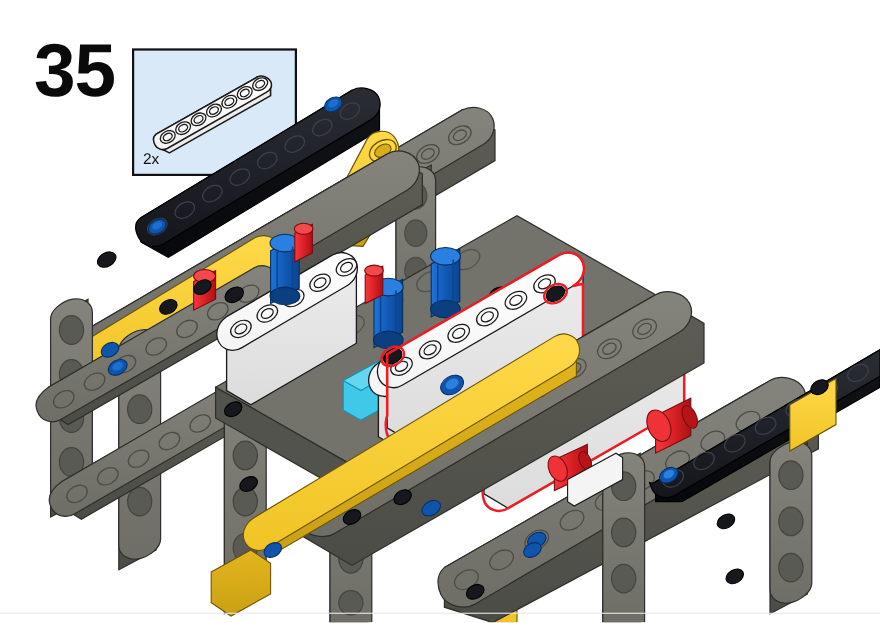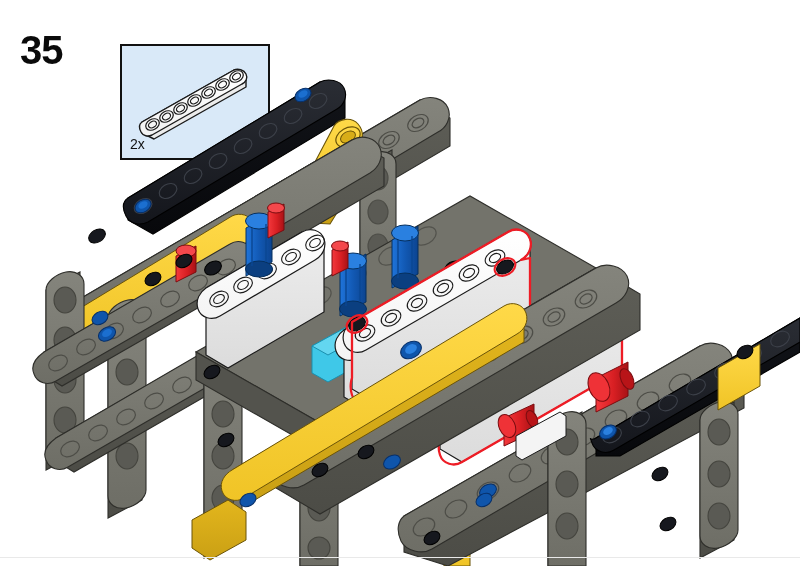--- a/index.html
+++ b/index.html
@@ -4,22 +4,22 @@
 <title>LEGO Instruction Step</title>
 <style>
   html,body{margin:0;padding:0;background:#ffffff;}
   body{width:800px;height:566px;overflow:hidden;
        font-family:"Liberation Sans","DejaVu Sans",sans-serif;
        position:relative;}
 
   #page{position:absolute;left:0;top:0;width:800px;height:566px;background:#fff;overflow:hidden;}
 
   
-  #step-number{position:absolute;left:20px;top:30px;
-    font-size:40px;font-weight:bold;line-height:1;color:#0a0a0a;
+  #step-number{position:absolute;left:31px;top:30px;
+    font-size:68px;font-weight:bold;line-height:1;color:#0a0a0a;
     letter-spacing:-1px;font-family:"Liberation Sans","DejaVu Sans",sans-serif;}
 
   
   #callout{position:absolute;left:120px;top:44px;width:150px;height:116px;
     background:#d9e9f8;border:2.5px solid #111;box-sizing:border-box;padding-left:29px;}
   #callout-qty{position:absolute;left:8px;bottom:6px;font-size:14px;color:#111;
     font-family:"Liberation Sans","DejaVu Sans",sans-serif;}
   #callout svg{position:absolute;left:0;top:0;}
 
   

